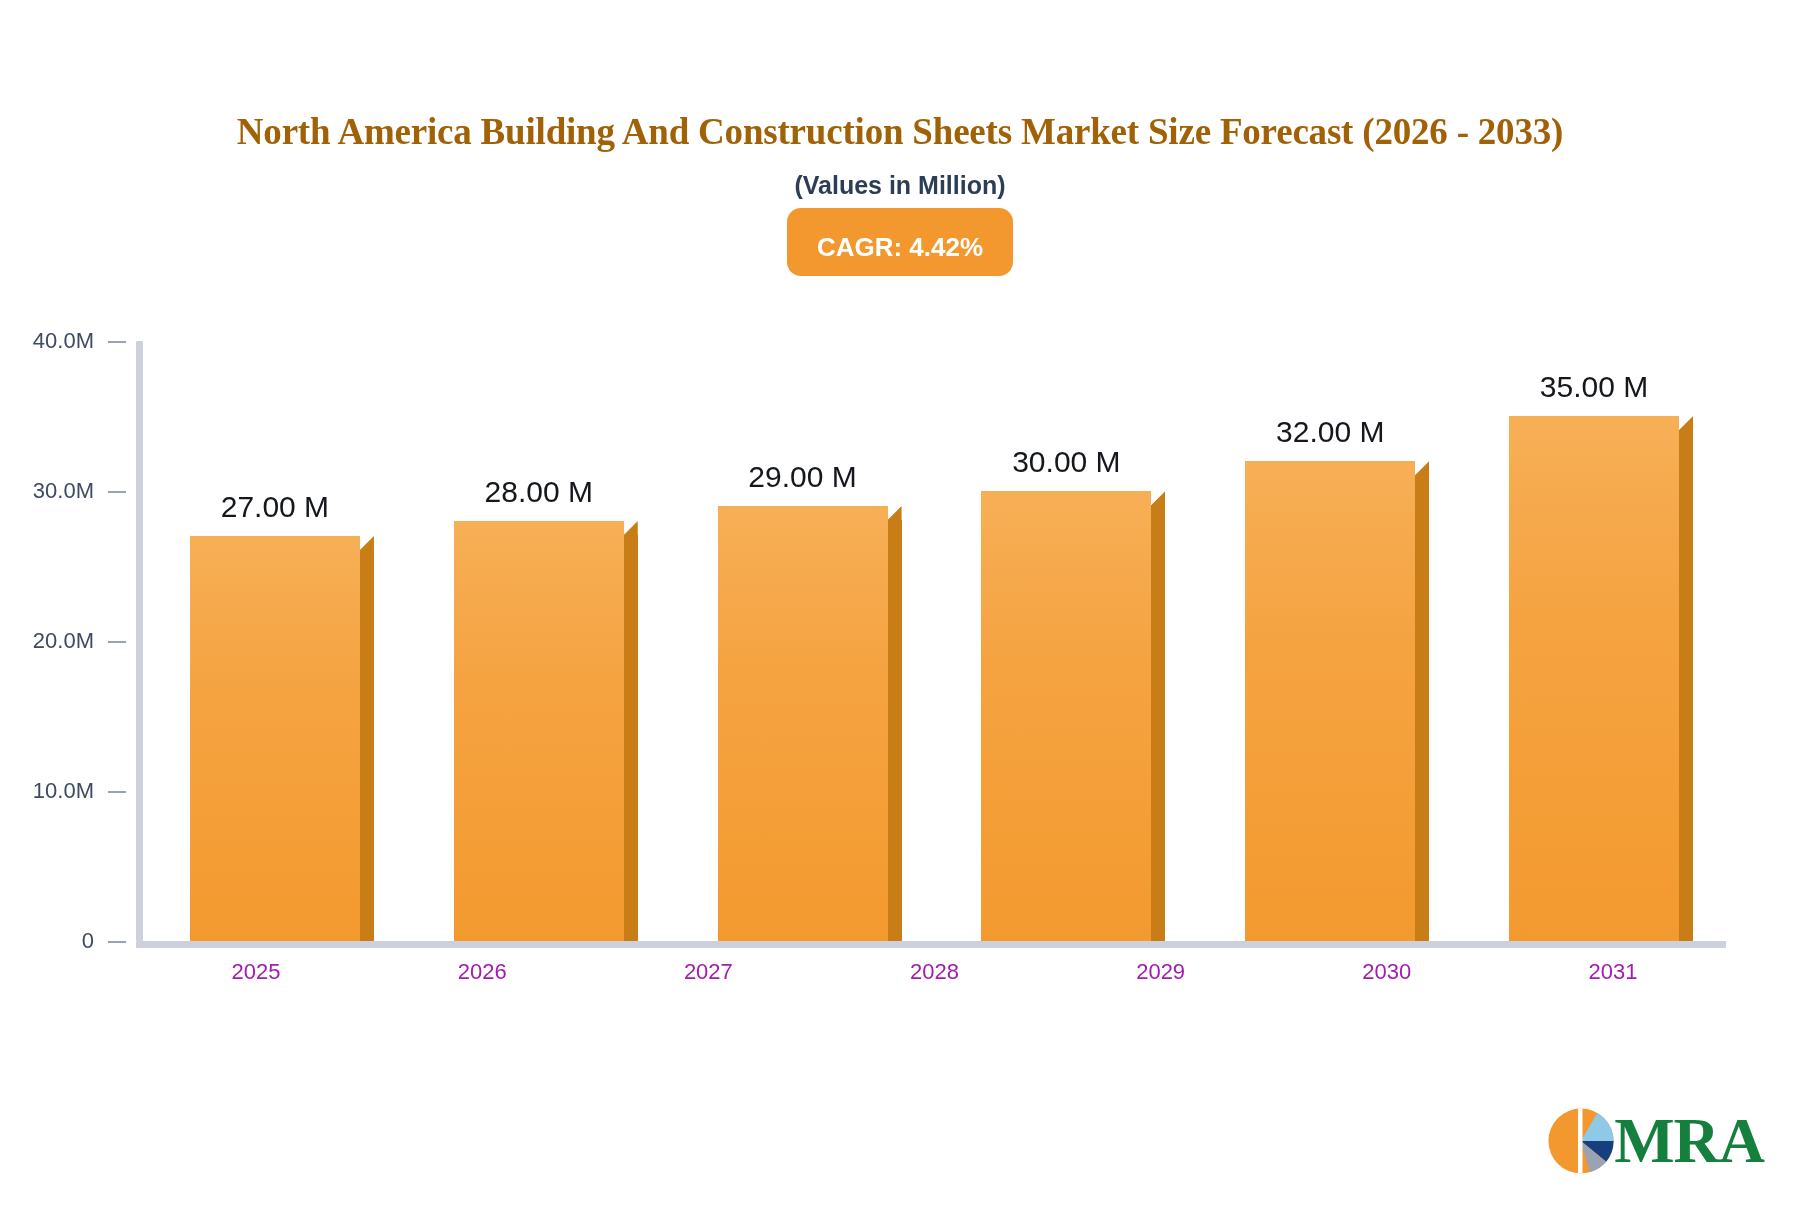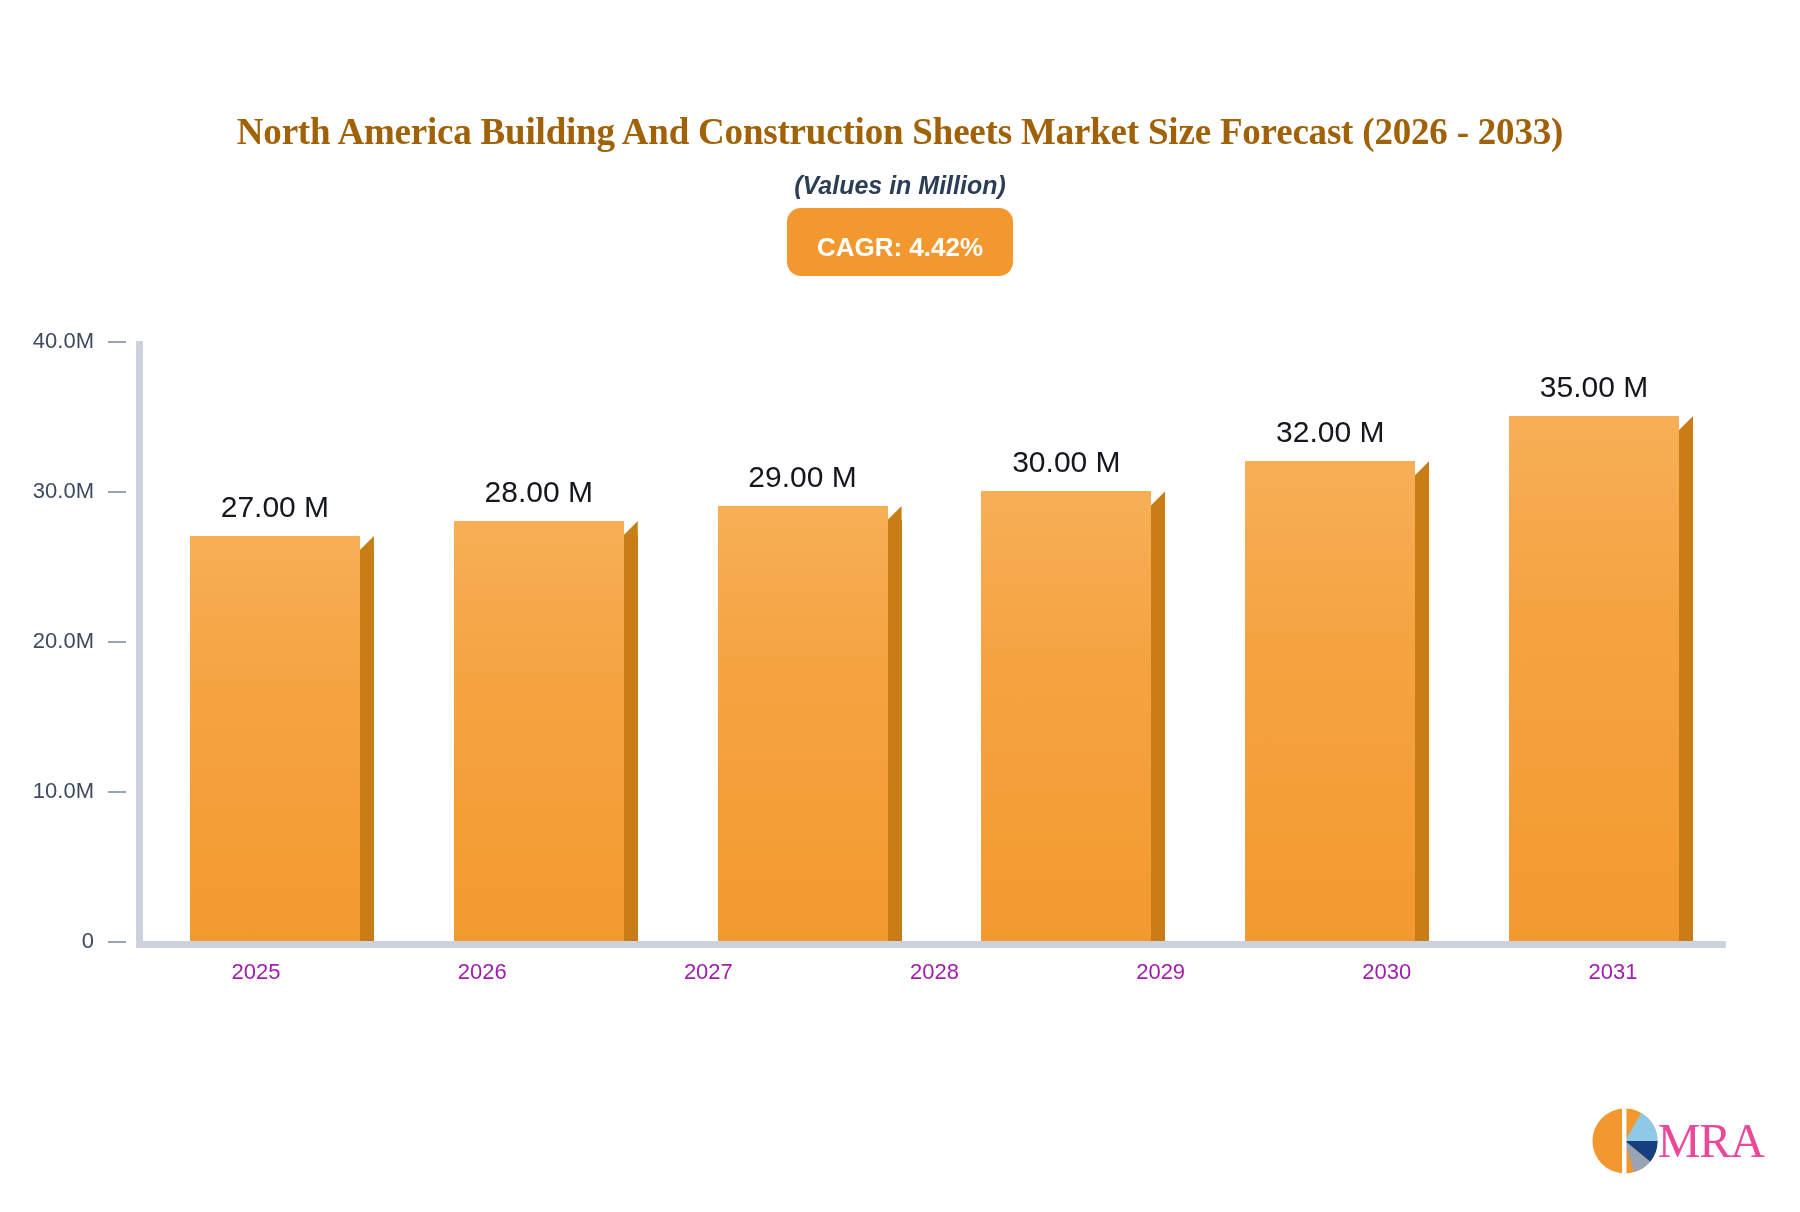--- a/index.html
+++ b/index.html
@@ -23,21 +23,20 @@
     color: #a16207;
     line-height: 1.28;
     letter-spacing: -0.2px;
     font-family: Liberation Serif, serif;
   }
   .chart-subtitle {
     margin-top: 16px;
     font-size: 25px;
     font-weight: bold;
     color: #2c3e56;
-    font-style: italic;
   }
   .cagr-badge {
     display: inline-block;
     margin-top: 8px;
     background: #F2982F;
     color: #ffffff;
     font-size: 26px;
     font-weight: bold;
     padding: 26px 30px 16px 30px;
     border-radius: 14px;
@@ -164,23 +163,23 @@
     position: absolute;
     right: 36px;
     bottom: 34px;
     display: flex;
     align-items: center;
     gap: 2px;
   }
   .logo-mark { width: 74px; height: 74px; display: block; }
   .logo-text {
     font-family: "Liberation Serif", serif;
-    font-size: 48px;
-    font-weight: normal;
-    color: #ec4899;
+    font-size: 64px;
+    font-weight: bold;
+    color: #15803d;
     letter-spacing: -1px;
     line-height: 1;
     margin-left: -6px;
   }
 </style>
 </head>
 <body>
 
 <div id="canvas">
 

